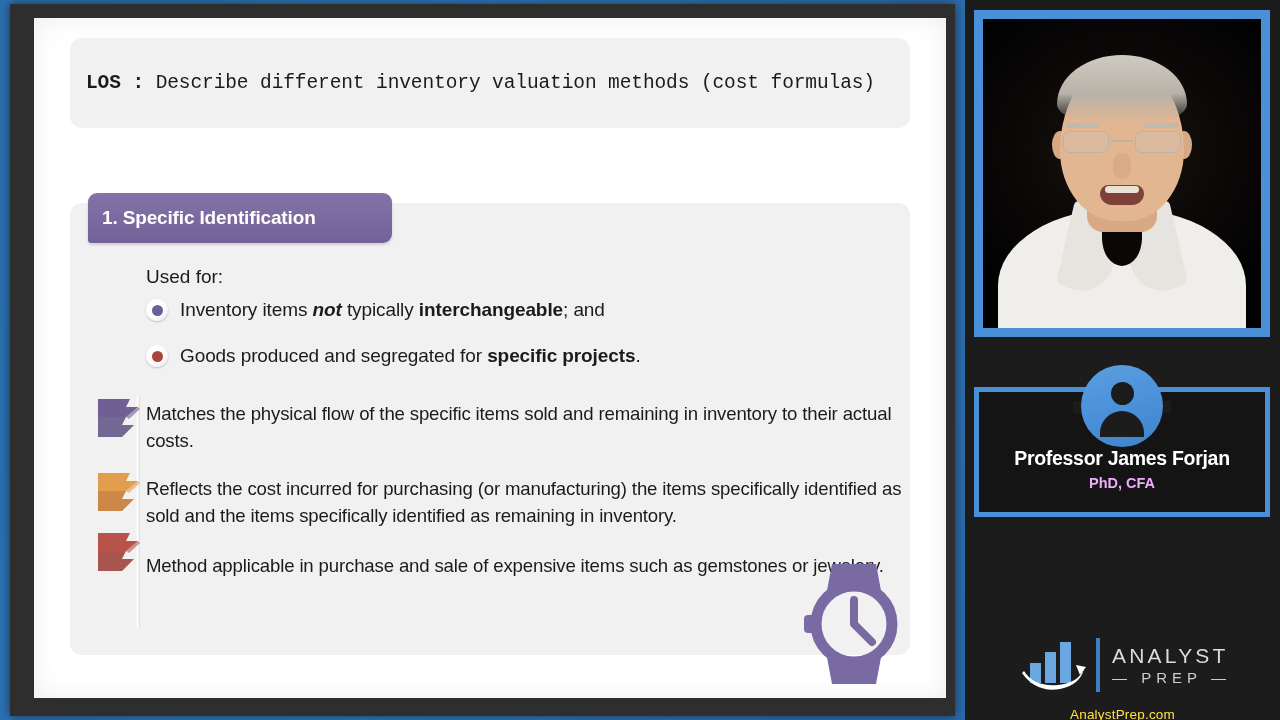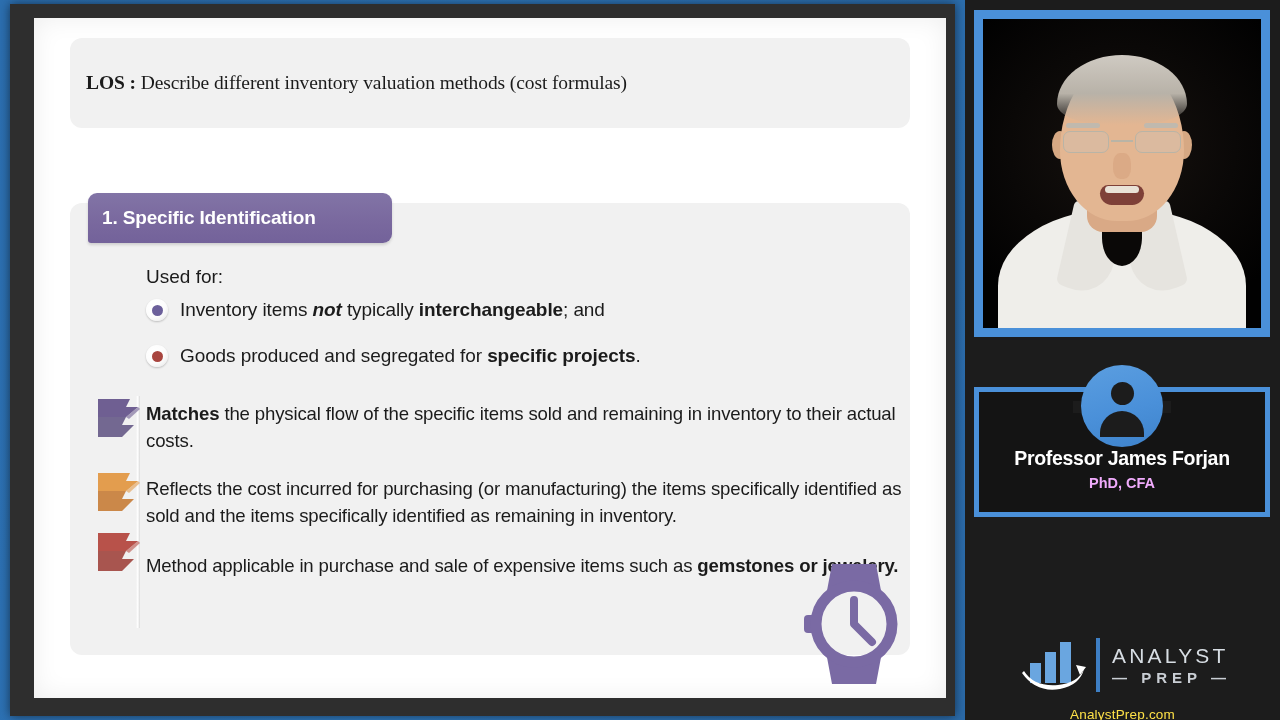--- a/index.html
+++ b/index.html
@@ -27,21 +27,21 @@
   }
 
   
   .los-box {
     position: absolute; left: 36px; top: 20px; width: 840px; height: 90px;
     background: #f1f1f1; border-radius: 12px;
     display: flex; align-items: center; padding-left: 16px;
   }
   .los-text {
     font-size: 19.5px; color: #1b1b1b; letter-spacing: -0.1px;
-    font-family: Liberation Serif, serif;
+    font-family: Liberation Mono, monospace;
   }
   .los-text b { font-weight: 700; }
 
   
   .method-tab {
     position: absolute; left: 54px; top: 175px; width: 304px; height: 50px;
     background: linear-gradient(180deg,#8274a6 0%, #79689e 60%, #73629a 100%);
     border-radius: 9px 9px 9px 3px;
     display: flex; align-items: center; padding-left: 14px;
     box-shadow: 0 2px 3px rgba(0,0,0,.14);
@@ -87,21 +87,21 @@
   .ribbon { position: absolute; left: 62px; width: 52px; height: 44px; z-index: 6; }
   .ribbon.r1 { top: 378px; }
   .ribbon.r2 { top: 452px; }
   .ribbon.r3 { top: 512px; }
 
   
   .arrow-para {
     position: absolute; left: 112px; width: 780px;
     font-size: 18.6px; color: #1b1b1b; line-height: 27px; letter-spacing: -0.15px; z-index: 5;
   }
-  .arrow-para b { font-weight: 700; }
+  .arrow-para b { font-weight: 400; }
   .arrow-para.p1 { top: 382px; }
   .arrow-para.p2 { top: 457px; }
   .arrow-para.p3 { top: 534px; }
 
   .watch-icon { position: absolute; left: 768px; top: 544px; z-index: 6; }
 
   
   .right-panel {
     position: absolute; left: 965px; top: 0; width: 315px; height: 720px;
     background: #1c1c1c;
@@ -189,21 +189,21 @@
   .speaker-title {
     position: absolute; left: 0; right: 0; top: 110px; text-align: center;
     color: #f0abfc; font-size: 14.5px; font-weight: 700; z-index: 4;
   }
 
   
   .logo-wrap { position: absolute; left: 0; right: 0; top: 637px; display:flex; flex-direction:column; align-items:center; }
   .logo-row { display: flex; align-items: center; gap: 0px; }
   .logo-text { display: flex; flex-direction: column; align-items: flex-start; margin-left: 12px; }
   .logo-analyst { color: #d7dde3; font-size: 21px; font-weight: 400; letter-spacing: 3.2px; }
-  .logo-prep { color: #c9ced4; font-size: 15px; font-weight: 700; letter-spacing: 5px; margin-top: 1px; }
+  .logo-prep { color: #c9ced4; font-size: 15px; font-weight: 400; letter-spacing: 5px; margin-top: 1px; }
   .logo-url { color: #fde047; font-size: 13.5px; margin-top: 14px; letter-spacing: .2px; }
 </style>
 </head>
 <body>
 
 <div id="root">
 
   <div class="slide-outer">
     <div class="slide-frame">
       <div class="slide-page">

